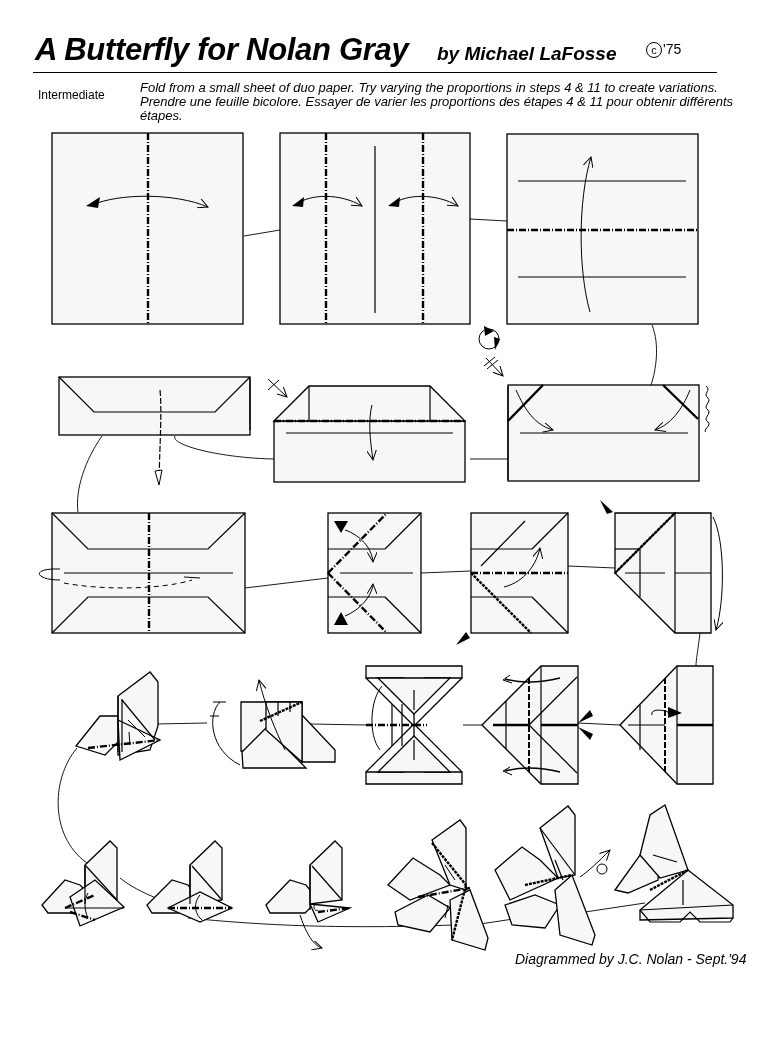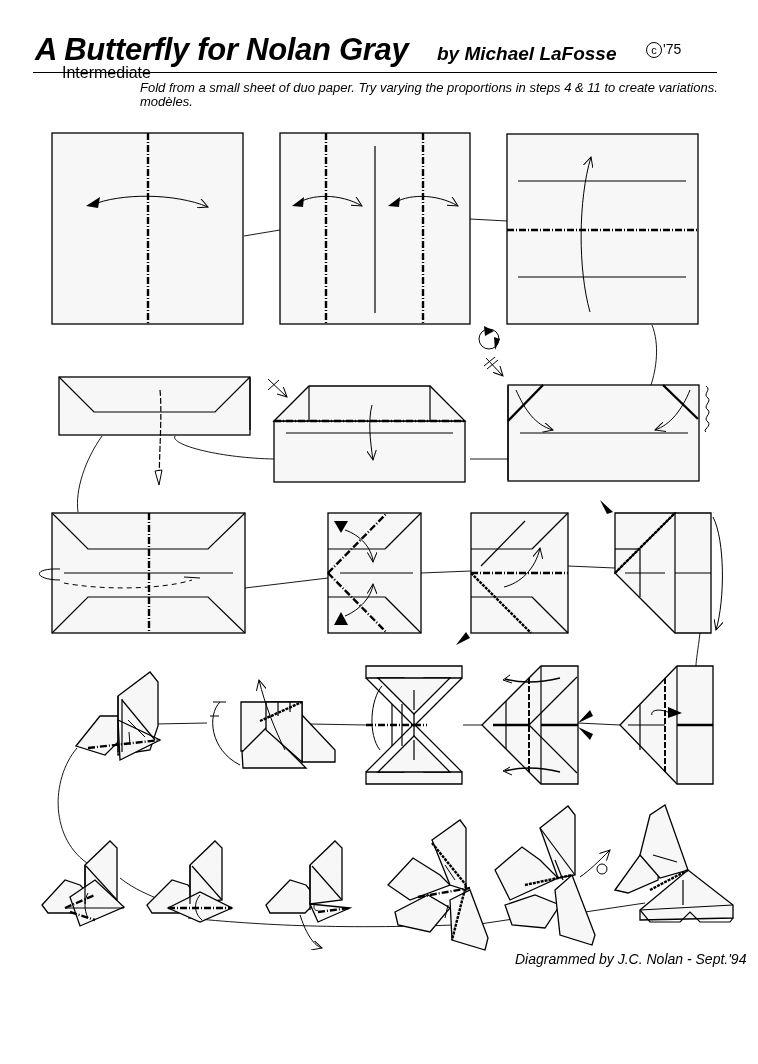--- a/index.html
+++ b/index.html
@@ -6,21 +6,21 @@
   body { width: 758px; height: 1064px; position: relative; overflow: hidden;
          font-family: "Liberation Sans", sans-serif; color: #000; }
   .title { position: absolute; left: 35px; top: 32px; font-weight: bold; font-style: italic;
            font-size: 31px; letter-spacing: -0.3px; white-space: nowrap; }
   .author { position: absolute; left: 437px; top: 43px; font-weight: bold; font-style: italic;
             font-size: 19px; white-space: nowrap; text-align: right; }
   .copyright { position: absolute; left: 646px; top: 41px; font-size: 14px; white-space: nowrap; }
   .copyright .c { display: inline-block; width: 14px; height: 14px; border: 1px solid #000;
                   border-radius: 50%; font-size: 11px; line-height: 14px; text-align: center; margin-right: 1px; }
   .rule { position: absolute; left: 33px; top: 72px; width: 684px; height: 1px; background: #000; }
-  .level { position: absolute; left: 38px; top: 64px; font-size: 16px; white-space: nowrap; margin-left: 24px; }
+  .level { position: absolute; left: 38px; top: 88px; font-size: 12px; white-space: nowrap; }
   .instr { position: absolute; left: 140px; top: 81px; width: 600px; font-size: 13px; line-height: 14px; font-style: italic; }
   .instr div { white-space: nowrap; }
   .credit { position: absolute; left: 515px; top: 951px; font-family: Liberation Sans, sans-serif;
             font-style: italic; font-size: 14px; white-space: nowrap; }
   svg.diagram { position: absolute; left: 0; top: 0; }
   .paper { fill: #f7f7f7; stroke: #000; stroke-width: 1.3; }
   .ln { fill: none; stroke: #000; stroke-width: 1.2; }
   .thin { fill: none; stroke: #000; stroke-width: 0.9; }
   .valley { fill: none; stroke: #000; stroke-width: 2; stroke-dasharray: 6 2; }
   .mountain { fill: none; stroke: #000; stroke-width: 2.4; stroke-dasharray: 7 2 1 2; }
@@ -32,21 +32,22 @@
 </head>
 <body>
 
 <div class="title">A Butterfly for Nolan Gray</div>
 <div class="author">by Michael LaFosse</div>
 <div class="copyright"><span class="c">c</span><span>'75</span></div>
 <div class="rule"></div>
 <div class="level">Intermediate</div>
 <div class="instr">
   <div>Fold from a small sheet of duo paper. Try varying the proportions in steps 4 &amp; 11 to create variations.</div>
-  <div>modèles.</div>
+  <div>Prendre une feuille bicolore. Essayer de varier les proportions des étapes 4 &amp; 11 pour obtenir différents</div>
+  <div>étapes.</div>
 </div>
 <div class="credit">Diagrammed by J.C. Nolan - Sept.'94</div>
 
 <svg class="diagram" width="758" height="1064" viewBox="0 0 758 1064">
   <defs>
     <marker id="hollowHead" markerWidth="12" markerHeight="10" refX="10" refY="5" orient="auto" markerUnits="userSpaceOnUse">
       <path d="M0,0 L10,5 L0,10" fill="none" stroke="#000" stroke-width="1"></path>
     </marker>
     <marker id="solidHead" markerWidth="14" markerHeight="12" refX="2" refY="6" orient="auto" markerUnits="userSpaceOnUse">
       <path d="M12,0 L0,6 L12,12 Z" fill="#000"></path>

